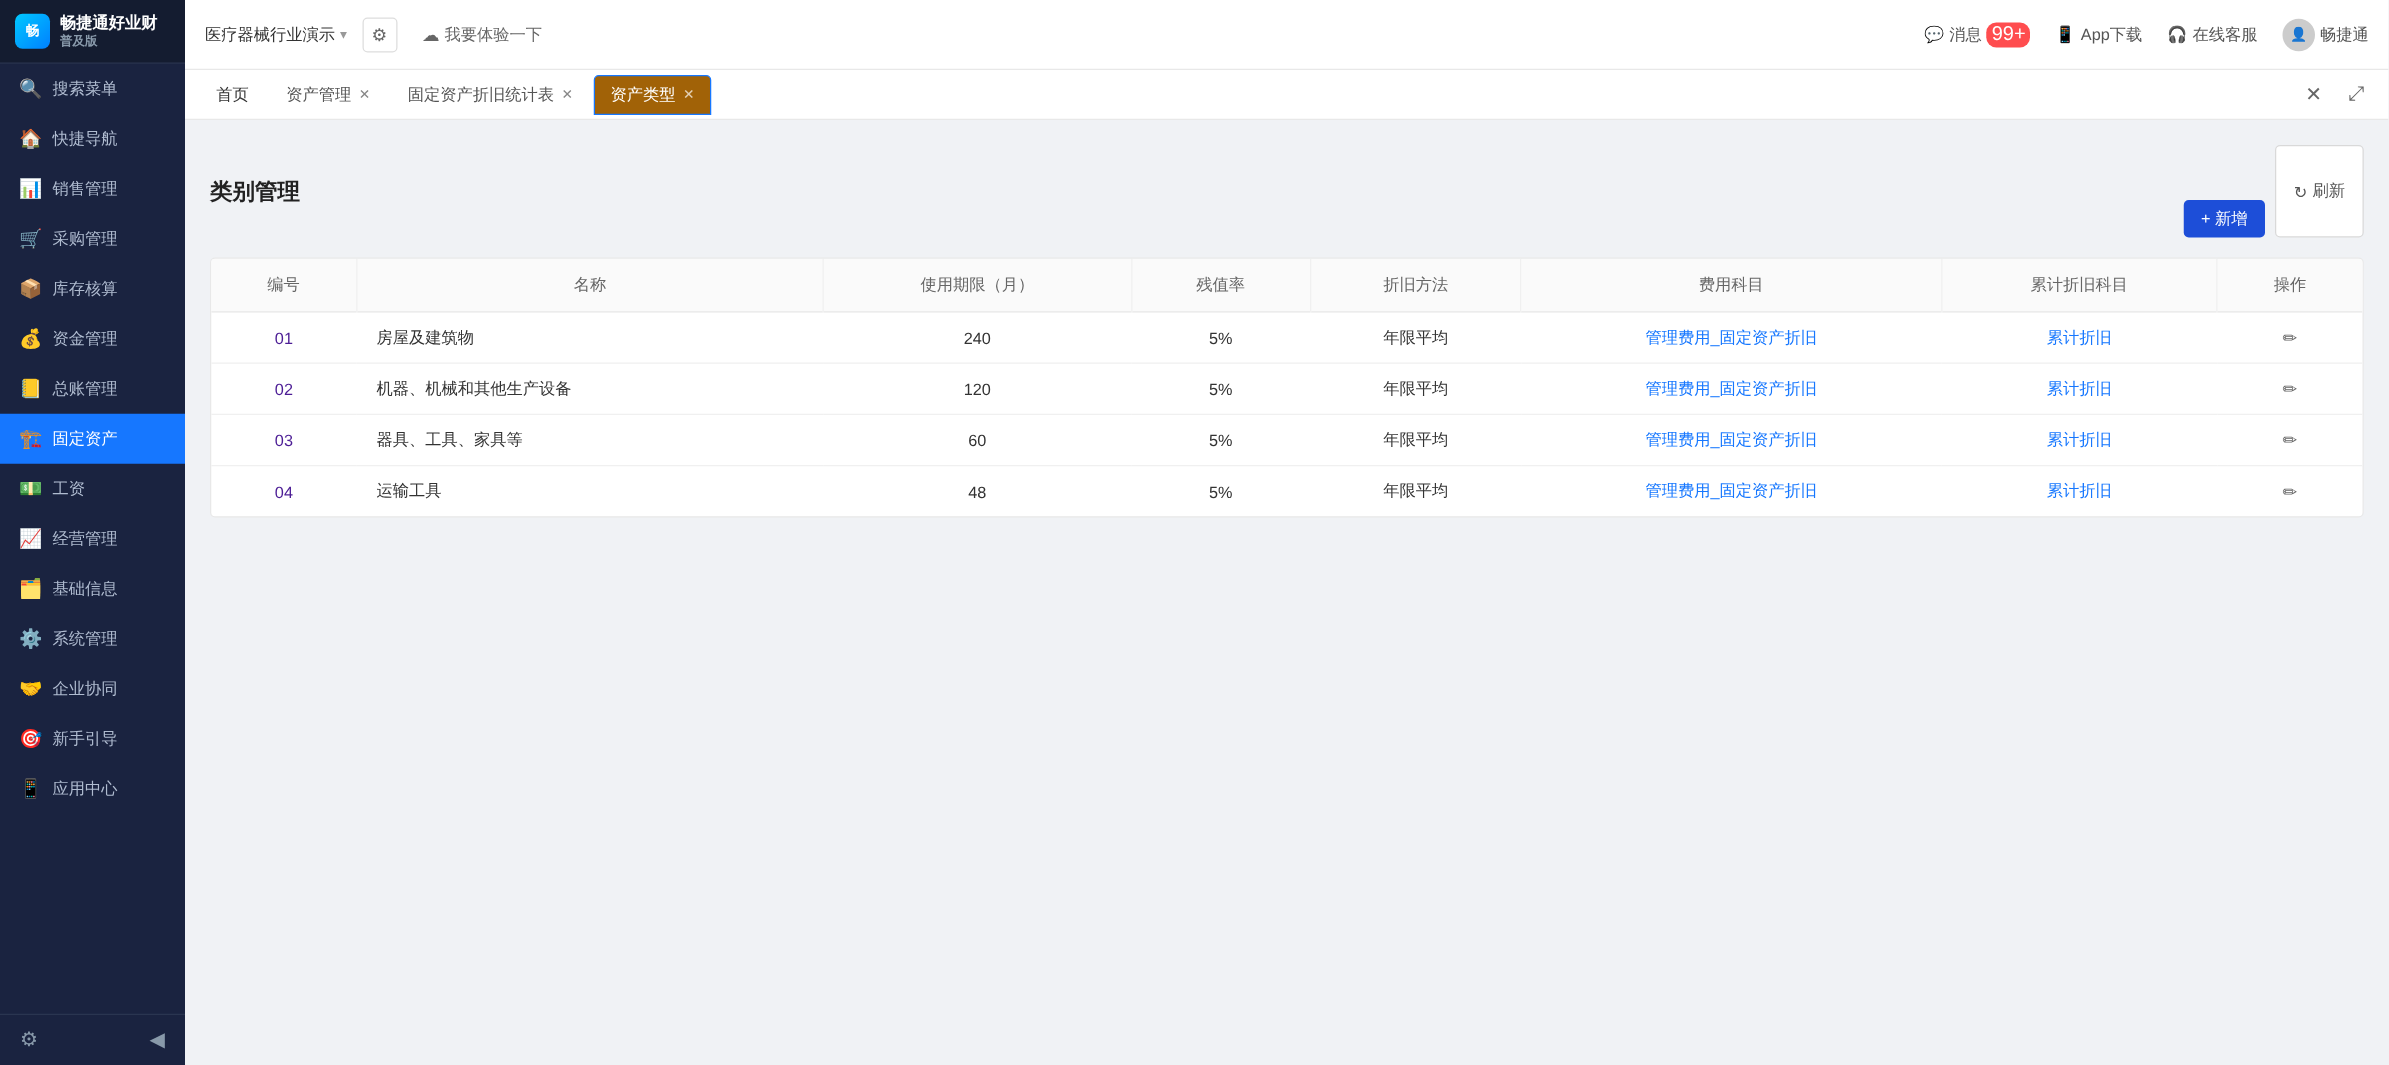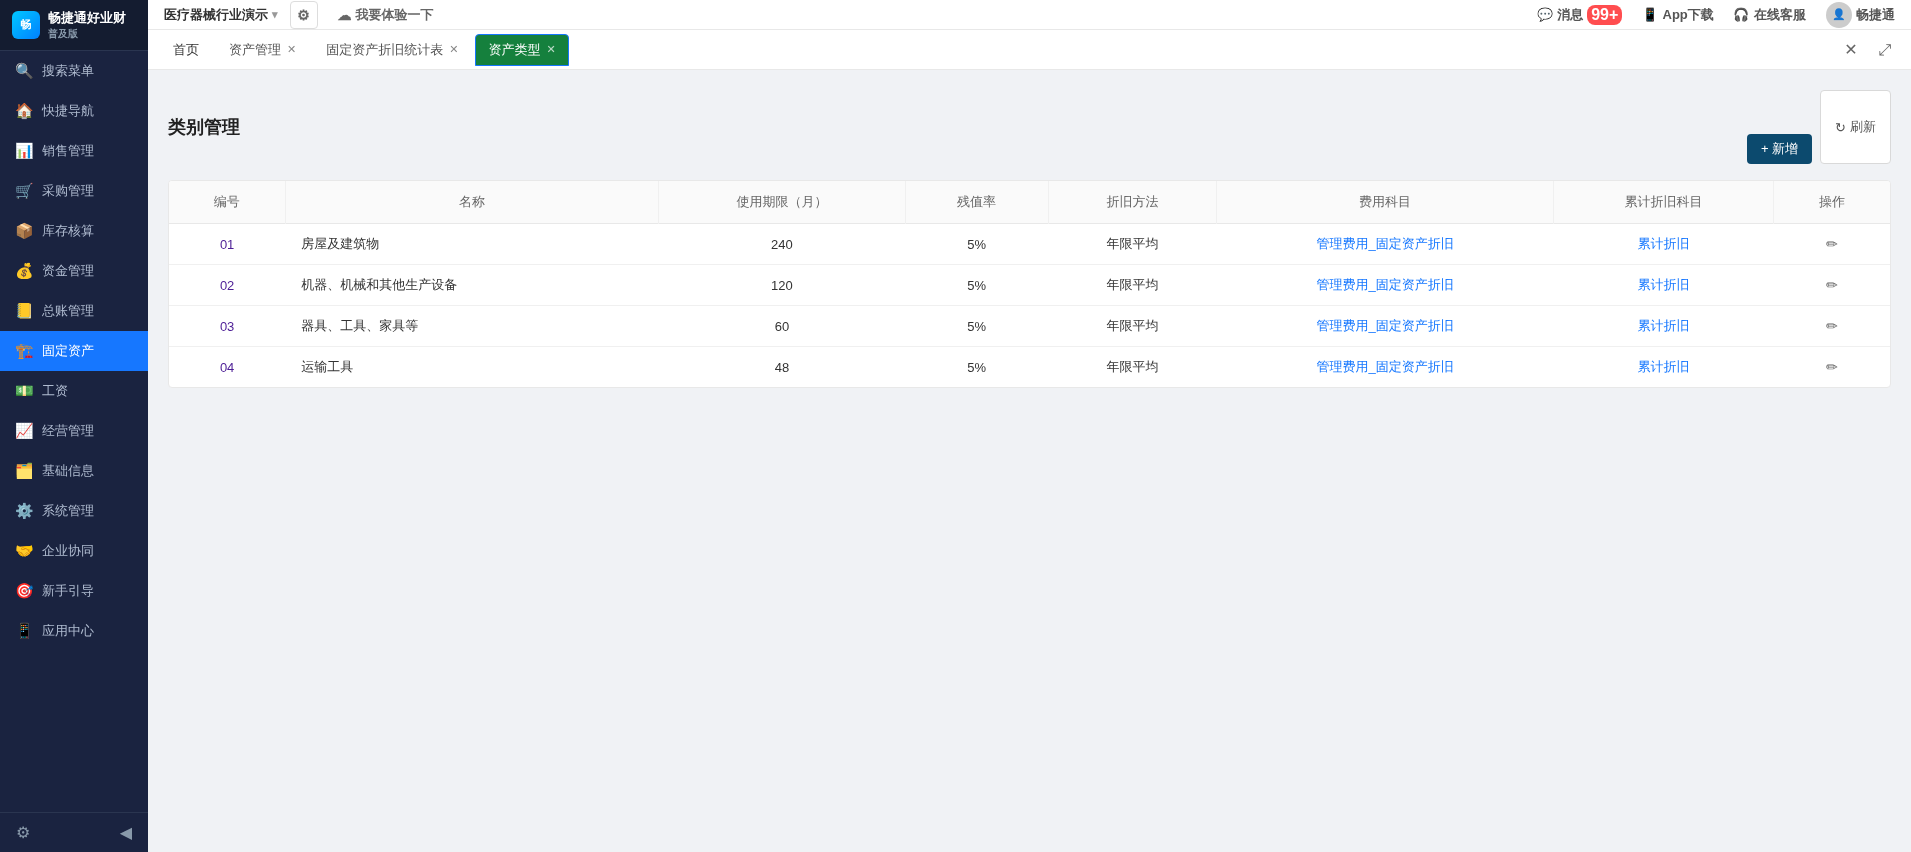--- a/index.html
+++ b/index.html
@@ -63,28 +63,27 @@
       flex: 1;
       display: flex;
       flex-direction: column;
       background: #f0f2f5;
       overflow: hidden;
     }
 
     
     .top-bar {
       background: #fff;
-      height: 30px;
+      height: 56px;
       display: flex;
       align-items: center;
       padding: 0 16px;
       border-bottom: 1px solid #e8e8e8;
       gap: 12px;
       flex-shrink: 0;
-      font-weight: bold;
     }
     .top-bar .workspace-selector {
       display: flex; align-items: center; gap: 4px;
       font-size: 13px; color: #333; cursor: pointer;
     }
     .top-bar .workspace-selector .chevron { color: #999; font-size: 11px; }
     .top-bar .settings-btn {
       width: 28px; height: 28px;
       border: 1px solid #ddd; border-radius: 4px;
       display: flex; align-items: center; justify-content: center;
@@ -133,21 +132,21 @@
       padding: 0 12px;
       display: flex; align-items: center; gap: 6px;
       border-radius: 4px 4px 0 0;
       cursor: pointer;
       font-size: 13px;
       color: #555;
       white-space: nowrap;
       border: 1px solid transparent;
     }
     .tab.active {
-      background: #15803d;
+      background: #a16207;
       color: #fff;
       border-color: #1677ff;
     }
     .tab .close-icon {
       font-size: 11px;
       color: currentColor;
       opacity: 0.7;
       cursor: pointer;
     }
     .tab.home { color: #333; }
@@ -172,21 +171,21 @@
       display: flex; align-items: center; justify-content: space-between;
       margin-bottom: 16px;
     }
     .page-title {
       font-size: 18px; font-weight: bold; color: #222;
     }
     .page-actions {
       display: flex; gap: 8px;
     }
     .btn-primary {
-      background: #0c4a6e;
+      background: #1d4ed8;
       color: #fff;
       border: none;
       border-radius: 4px;
       padding: 6px 14px;
       font-size: 13px;
       cursor: pointer;
       display: flex; align-items: center; gap: 4px; margin-top: 44px;
     }
     .btn-default {
       background: #fff;

